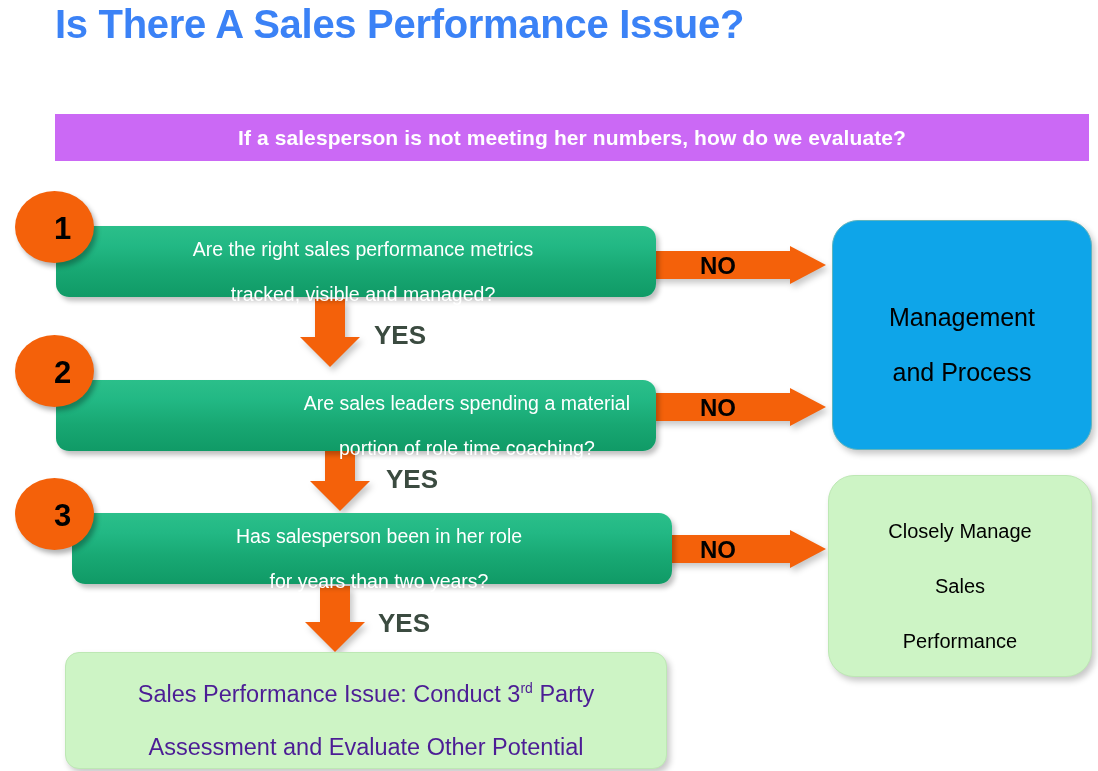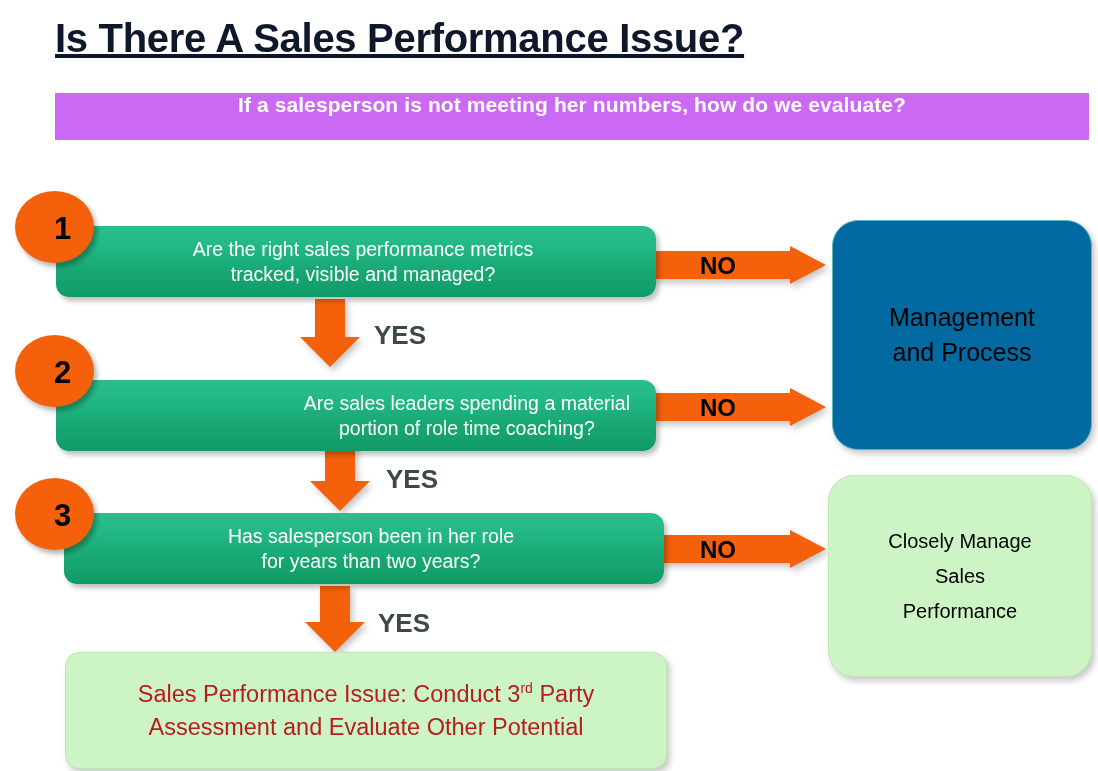--- a/index.html
+++ b/index.html
@@ -5,50 +5,50 @@
   html,body{margin:0;padding:0;background:#ffffff;}
   body{
     width:1098px;height:771px;position:relative;overflow:hidden;
     font-family:"Liberation Sans", sans-serif;
     -webkit-font-smoothing:antialiased;
   }
   .stage{position:absolute;left:0;top:0;width:1098px;height:771px;}
 
   
   .title{
-    position:absolute;left:55px;top:16px;
+    position:absolute;left:55px;top:2px;
     font-size:40px;font-weight:bold;letter-spacing:-0.3px;
-    color:#0f172a;white-space:nowrap;text-decoration:underline;
+    color:#3b82f6;white-space:nowrap;
   }
 
   
   .banner{
-    position:absolute;left:55px;top:93px;width:1034px;height:47px;
+    position:absolute;left:55px;top:114px;width:1034px;height:47px;
     background:#CB69F5;
-    display:flex;justify-content:center;
+    display:flex;align-items:center;justify-content:center;
   }
   .banner span{
     color:#FFFFFF;font-size:21px;font-weight:bold;letter-spacing:.1px;
   }
 
   
   .qbox{
     position:absolute;width:600px;height:71px;border-radius:13px;
     background:linear-gradient(180deg,#2BBF8A 0%,#22B884 28%,#18A873 62%,#109A66 100%);
     box-shadow:3px 4px 5px rgba(0,0,0,.25);
     display:flex;align-items:center;justify-content:center;
     z-index:4;
   }
   .qbox .qtext{
     color:#FFFFFF;font-size:19.5px;line-height:25px;text-align:center;
     padding:0 26px 0 40px;
   }
   #qbox1{left:56px;top:226px;}
   #qbox2{left:56px;top:380px;justify-content:flex-end;}
-  #qbox3{left:64px;top:513px;}
+  #qbox3{left:72px;top:513px;}
 
   
   .badge{
     position:absolute;width:79px;height:72px;border-radius:50%;
     background:#F4610A;
     box-shadow:3px 4px 5px rgba(0,0,0,.3);
     display:flex;align-items:center;justify-content:center;
     z-index:6;
   }
   .badge span{
@@ -126,38 +126,38 @@
 
   
   .outcome{
     position:absolute;border-radius:26px;
     box-shadow:3px 4px 6px rgba(0,0,0,.22);
     display:flex;align-items:center;justify-content:center;
     text-align:center;z-index:4;
   }
   #outcome-mgmt{
     left:832px;top:220px;width:258px;height:228px;
-    background:#0369a1;border:1px solid #5FB4BE;
+    background:#0ea5e9;border:1px solid #5FB4BE;
   }
   #outcome-mgmt .otext{color:#000000;font-size:25px;line-height:35px;padding:0 14px;}
 
   #outcome-closely{
     left:828px;top:475px;width:262px;height:200px;
     background:#CDF4C5;border:1px solid #BDE8B4;
   }
   #outcome-closely .otext{color:#000000;font-size:20px;line-height:35px;padding:0 14px;}
 
   #outcome-final{
     left:65px;top:652px;width:600px;height:115px;border-radius:14px;
     background:#CDF4C5;border:1px solid #BDE8B4;
   }
-  #outcome-final .otext{color:#b91c1c;font-size:23.5px;line-height:33px;padding:0 18px;}
+  #outcome-final .otext{color:#4c1d95;font-size:23.5px;line-height:33px;padding:0 18px;}
   #outcome-final sup{font-size:14px;vertical-align:super;line-height:0;}
 
-  .nowrapline{display:block;}
+  .nowrapline{display:block;margin-top:20px;}
 </style>
 </head>
 <body>
 
 <div class="stage">
 
   <div class="title">Is There A Sales Performance Issue?</div>
 
   <div class="banner">
     <span>If a salesperson is not meeting her numbers, how do we evaluate?</span>

